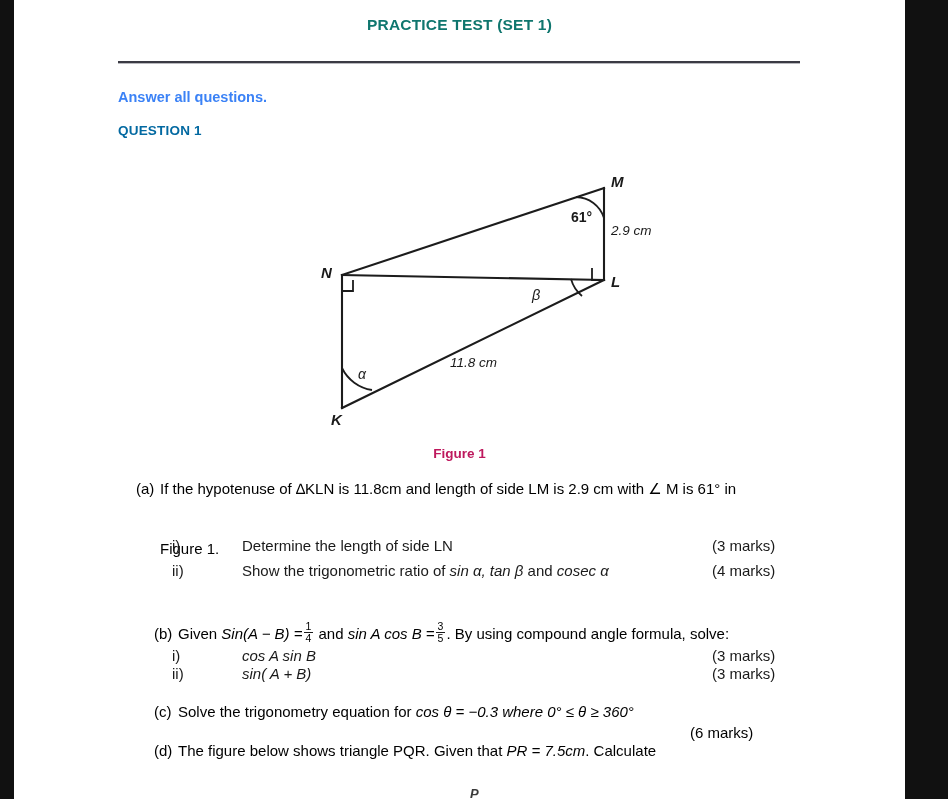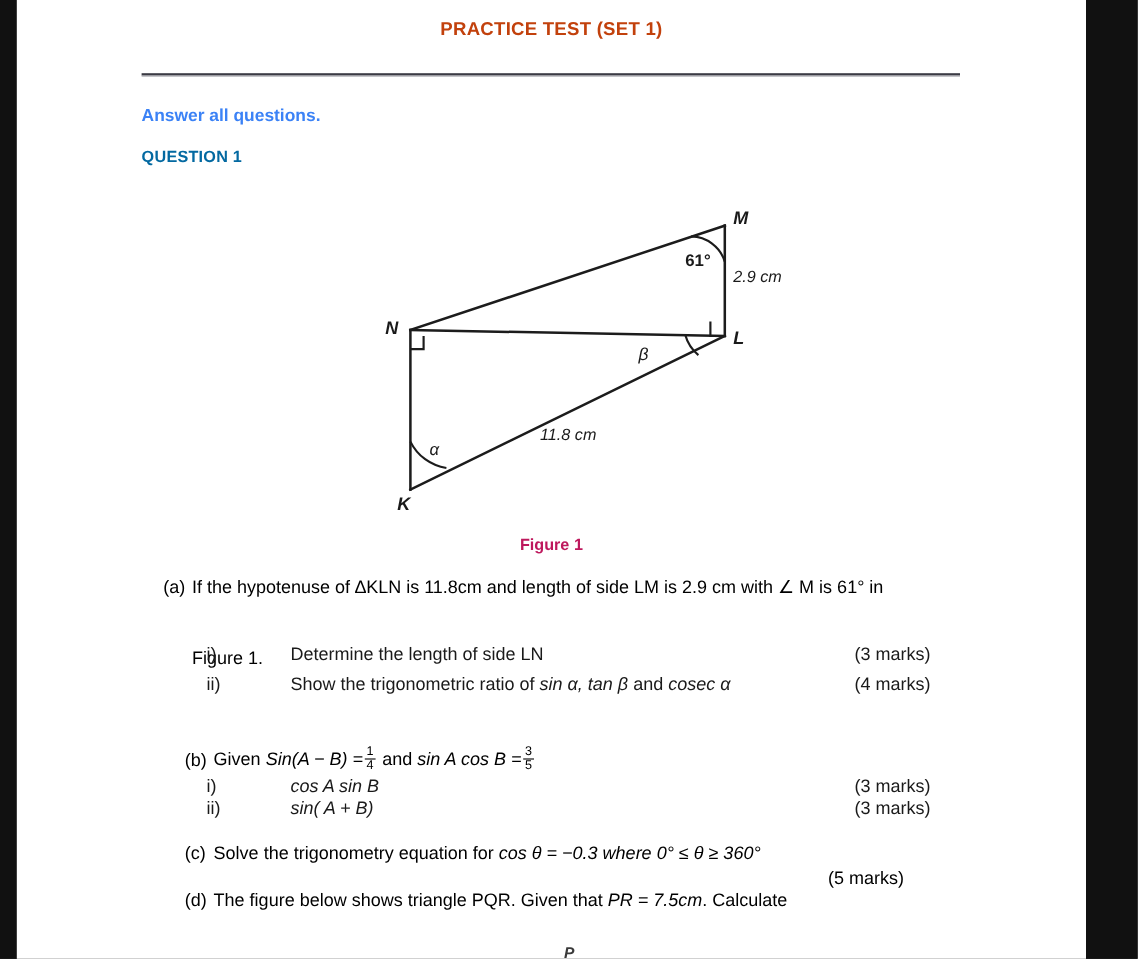--- a/index.html
+++ b/index.html
@@ -28,21 +28,21 @@
   .header {
     position: absolute;
     left: 0;
     top: 14px;
     width: 891px;
     text-align: center;
   }
   .header .line {
     font-weight: bold;
     font-size: 15.5px;
-    color: #c2410c;
+    color: #0f766e;
     letter-spacing: 0.2px;
     line-height: 21px;
   }
   .rule {
     position: absolute;
     left: 104px;
     top: 61px;
     width: 682px;
     height: 0;
     border-top: 2px solid #3b3b44;
@@ -211,40 +211,40 @@
     <span class="marks">(3 marks)</span>
   </div>
 
   <div class="row" style="left:158px; top:562px;">
     <span class="roman">ii)</span>
     <span class="rtext"><span>Show the trigonometric ratio of </span><span class="it">sin α, tan β</span><span> and </span><span class="it">cosec α</span></span>
     <span class="marks">(4 marks)</span>
   </div>
 
   <div class="qblock" style="left:140px; top:621px; width:740px;">
-    <span style="display:inline-block; width:24px;">(b)</span><span>Given </span><span class="it">Sin(A − B) =</span><span class="frac"><span class="num">1</span><span class="den">4</span></span><span> and </span><span class="it">sin A cos B =</span><span class="frac"><span class="num">3</span><span class="den">5</span></span>
+    <span style="display:inline-block; width:24px;">(b)</span><span>Given </span><span class="it">Sin(A − B) =</span><span class="frac"><span class="num">1</span><span class="den">4</span></span><span> and </span><span class="it">sin A cos B =</span><span class="frac"><span class="num">3</span><span class="den">5</span></span><span>. By using compound angle formula, solve:</span>
   </div>
 
   <div class="row" style="left:158px; top:647px;">
     <span class="roman">i)</span>
     <span class="rtext it">cos A  sin B</span>
     <span class="marks">(3 marks)</span>
   </div>
 
   <div class="row" style="left:158px; top:665px;">
     <span class="roman">ii)</span>
     <span class="rtext it">sin( A + B)</span>
     <span class="marks">(3 marks)</span>
   </div>
 
   <div class="qblock" style="left:140px; top:703px; width:740px;">
     <span style="display:inline-block; width:24px;">(c)</span><span>Solve the trigonometry equation for </span><span class="it">cos θ</span><span class="it"> = −0.3 where  0° ≤ θ ≥ 360°</span>
   </div>
   <div class="qblock" style="left:676px; top:724px;">
-    <span>(5 marks)</span>
+    <span>(6 marks)</span>
   </div>
 
   <div class="qblock" style="left:140px; top:742px; width:740px;">
     <span style="display:inline-block; width:24px;">(d)</span><span>The figure below shows triangle PQR. Given that </span><span class="it">PR = 7.5cm</span><span>. Calculate</span>
   </div>
 
   <div class="p-label">P</div>
 
 </div>
 

